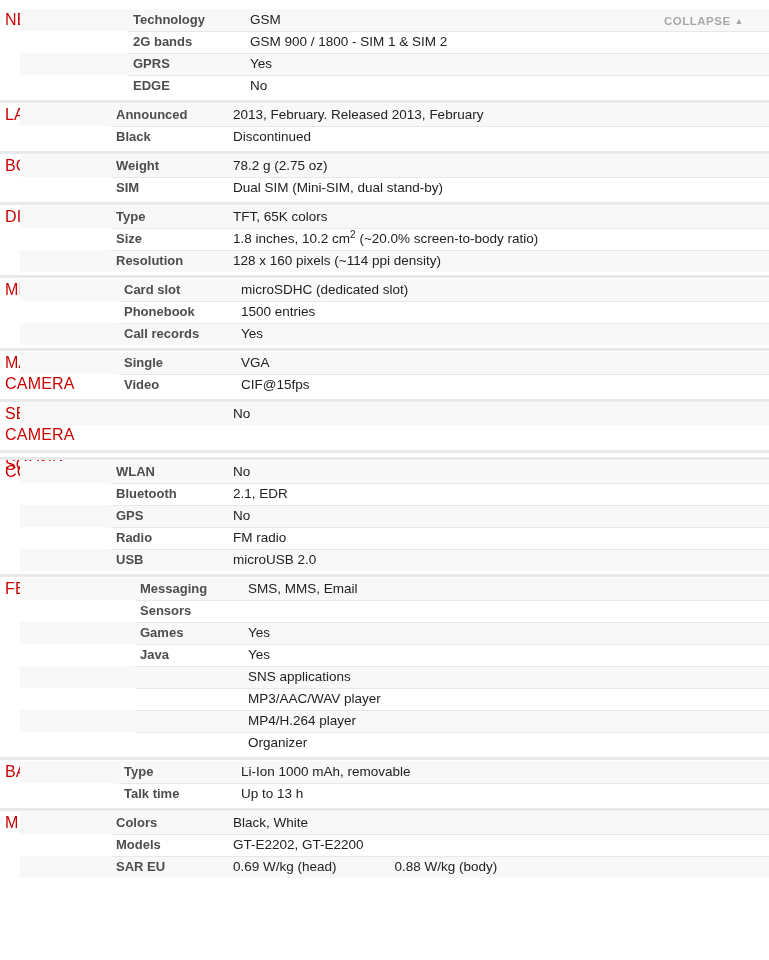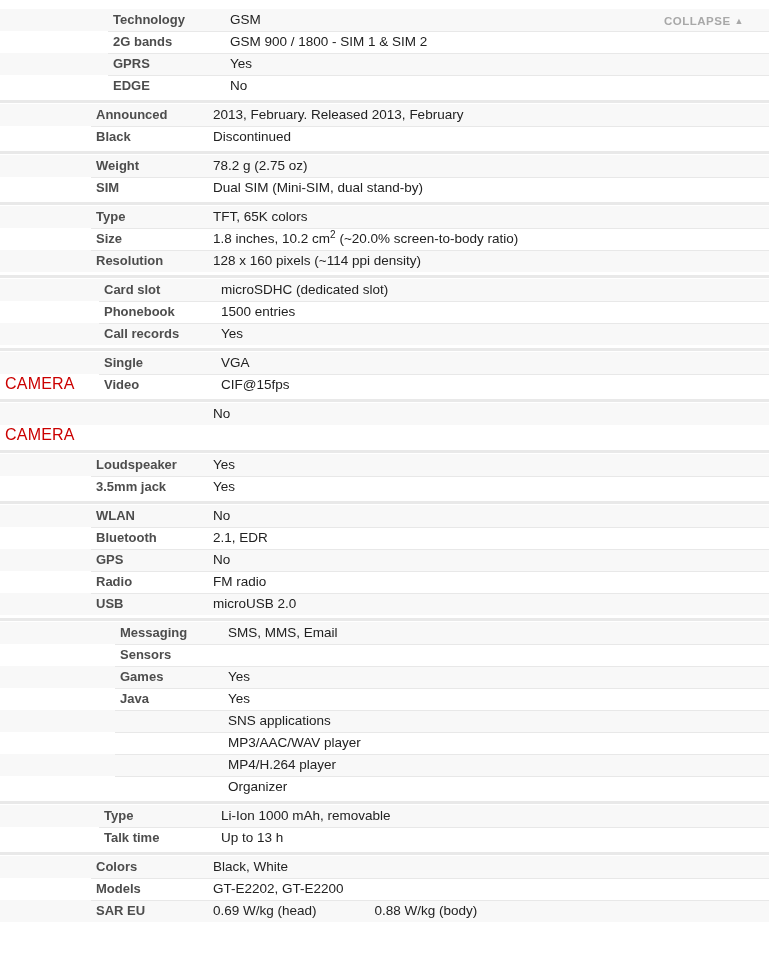--- a/index.html
+++ b/index.html
@@ -29,20 +29,21 @@
     position: absolute; left: 5px; top: 1px; width: 88px;
     margin: 0; font-size: 16px; font-weight: 400; line-height: 21px;
     letter-spacing: 0.2px; color: var(--accent-red, #cb0000);
   }
 
   .rows { }
   .spec-row {
     position: relative; line-height: 22px; min-height: 22px;
     padding-left: var(--labx); font-size: 13.5px;
     color: var(--value-dark, #222);
+    margin-left: 20px;
   }
   .spec-row:nth-child(odd) { background: var(--stripe, #f8f8f8); }
   .spec-row + .spec-row::before {
     content: ""; position: absolute; top: 0; height: 1px;
     left: calc(var(--labx) - 5px); right: 0;
     background: var(--row-divider, #e8e8e8);
   }
   .spec-label {
     display: inline-block; width: var(--labw); vertical-align: top;
     font-size: 13px; font-weight: 700; color: var(--label-gray, #4d4d4d);
@@ -115,24 +116,20 @@
 
   <section class="spec-section ind-0 tall">
     <h2 class="sec-title">SELFIE CAMERA</h2>
     <div class="rows">
           <div class="spec-row"><span class="spec-label"></span><span class="spec-value">No</span></div>
         </div>
   </section>
 
   <section class="spec-section ind-0">
     <h2 class="sec-title">SOUND</h2>
-    <div class="rows">
-          <div class="spec-row"><span class="spec-label">Loudspeaker</span><span class="spec-value">Yes</span></div>
-          <div class="spec-row"><span class="spec-label">3.5mm jack</span><span class="spec-value">Yes</span></div>
-        </div>
   </section>
 
   <section class="spec-section ind-0">
     <h2 class="sec-title">COMMS</h2>
     <div class="rows">
           <div class="spec-row"><span class="spec-label">WLAN</span><span class="spec-value">No</span></div>
           <div class="spec-row"><span class="spec-label">Bluetooth</span><span class="spec-value">2.1, EDR</span></div>
           <div class="spec-row"><span class="spec-label">GPS</span><span class="spec-value">No</span></div>
           <div class="spec-row"><span class="spec-label">Radio</span><span class="spec-value">FM radio</span></div>
           <div class="spec-row"><span class="spec-label">USB</span><span class="spec-value">microUSB 2.0</span></div>

